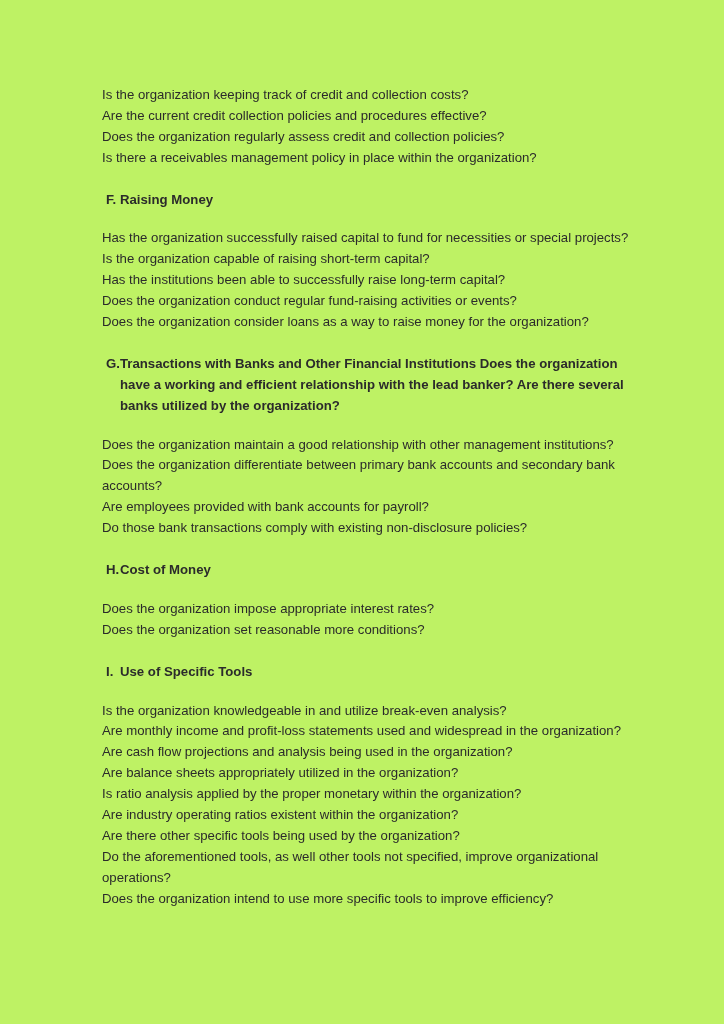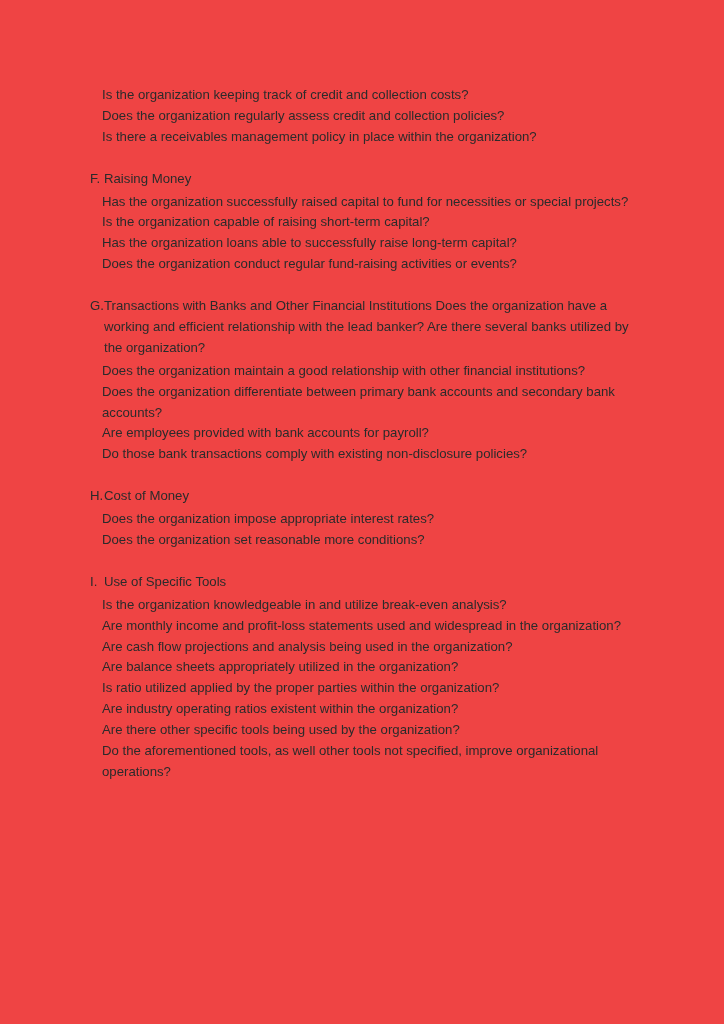--- a/index.html
+++ b/index.html
@@ -11,21 +11,21 @@
     width: 724px;
     height: 1024px;
     overflow: hidden;
     font-family: "Liberation Sans", sans-serif;
     color: #2b2b2b;
   }
   .page {
     position: relative;
     width: 724px;
     height: 1024px;
-    background: #ef4444;
+    background: #bef264;
     box-sizing: border-box;
     padding: 85px 76px 0 88px;
   }
   .doc-body {
     font-size: 13.2px;
     line-height: 20.9px;
     color: #2b2b2b;
     -webkit-font-smoothing: antialiased;
   }
   .section {
@@ -40,77 +40,81 @@
     padding: 0;
     list-style: none;
   }
   .question {
     margin: 0 0 0 14px;
     padding: 0;
     text-indent: 0;
   }
   .heading-row {
     display: block;
-    margin: 2px;
+    margin: 18px;
     padding-left: 14px;
     text-indent: -14px;
+    font-weight: bold;
   }
   .marker {
     display: inline-block;
     width: 14px;
     text-indent: 0;
   }
   .heading-text {
     text-indent: 0;
   }
 </style>
 </head>
 <body>
 
 <div class="page">
   <div class="doc-body" id="doc-body">
       <div class="section">
         <div class="qlist">
           <div class="question">Is the organization keeping track of credit and collection costs?</div>
+          <div class="question">Are the current credit collection policies and procedures effective?</div>
           <div class="question">Does the organization regularly assess credit and collection policies?</div>
           <div class="question">Is there a receivables management policy in place within the organization?</div>
         </div>
       </div>
       <div class="section">
         <div class="heading-row"><span class="marker">F.</span><span class="heading-text">Raising Money</span></div>
         <div class="qlist">
           <div class="question">Has the organization successfully raised capital to fund for necessities or special projects?</div>
           <div class="question">Is the organization capable of raising short-term capital?</div>
-          <div class="question">Has the organization loans able to successfully raise long-term capital?</div>
+          <div class="question">Has the institutions been able to successfully raise long-term capital?</div>
           <div class="question">Does the organization conduct regular fund-raising activities or events?</div>
+          <div class="question">Does the organization consider loans as a way to raise money for the organization?</div>
         </div>
       </div>
       <div class="section">
         <div class="heading-row"><span class="marker">G.</span><span class="heading-text">Transactions with Banks and Other Financial Institutions Does the organization have a working and efficient relationship with the lead banker? Are there several banks utilized by the organization?</span></div>
         <div class="qlist">
-          <div class="question">Does the organization maintain a good relationship with other financial institutions?</div>
+          <div class="question">Does the organization maintain a good relationship with other management institutions?</div>
           <div class="question">Does the organization differentiate between primary bank accounts and secondary bank accounts?</div>
           <div class="question">Are employees provided with bank accounts for payroll?</div>
           <div class="question">Do those bank transactions comply with existing non-disclosure policies?</div>
         </div>
       </div>
       <div class="section">
         <div class="heading-row"><span class="marker">H.</span><span class="heading-text">Cost of Money</span></div>
         <div class="qlist">
           <div class="question">Does the organization impose appropriate interest rates?</div>
           <div class="question">Does the organization set reasonable more conditions?</div>
         </div>
       </div>
       <div class="section">
         <div class="heading-row"><span class="marker">I.</span><span class="heading-text">Use of Specific Tools</span></div>
         <div class="qlist">
           <div class="question">Is the organization knowledgeable in and utilize break-even analysis?</div>
           <div class="question">Are monthly income and profit-loss statements used and widespread in the organization?</div>
           <div class="question">Are cash flow projections and analysis being used in the organization?</div>
           <div class="question">Are balance sheets appropriately utilized in the organization?</div>
-          <div class="question">Is ratio utilized applied by the proper parties within the organization?</div>
+          <div class="question">Is ratio analysis applied by the proper monetary within the organization?</div>
           <div class="question">Are industry operating ratios existent within the organization?</div>
           <div class="question">Are there other specific tools being used by the organization?</div>
           <div class="question">Do the aforementioned tools, as well other tools not specified, improve organizational operations?</div>
+          <div class="question">Does the organization intend to use more specific tools to improve efficiency?</div>
         </div>
       </div>
     </div>
 </div>
 
 </body></html>

